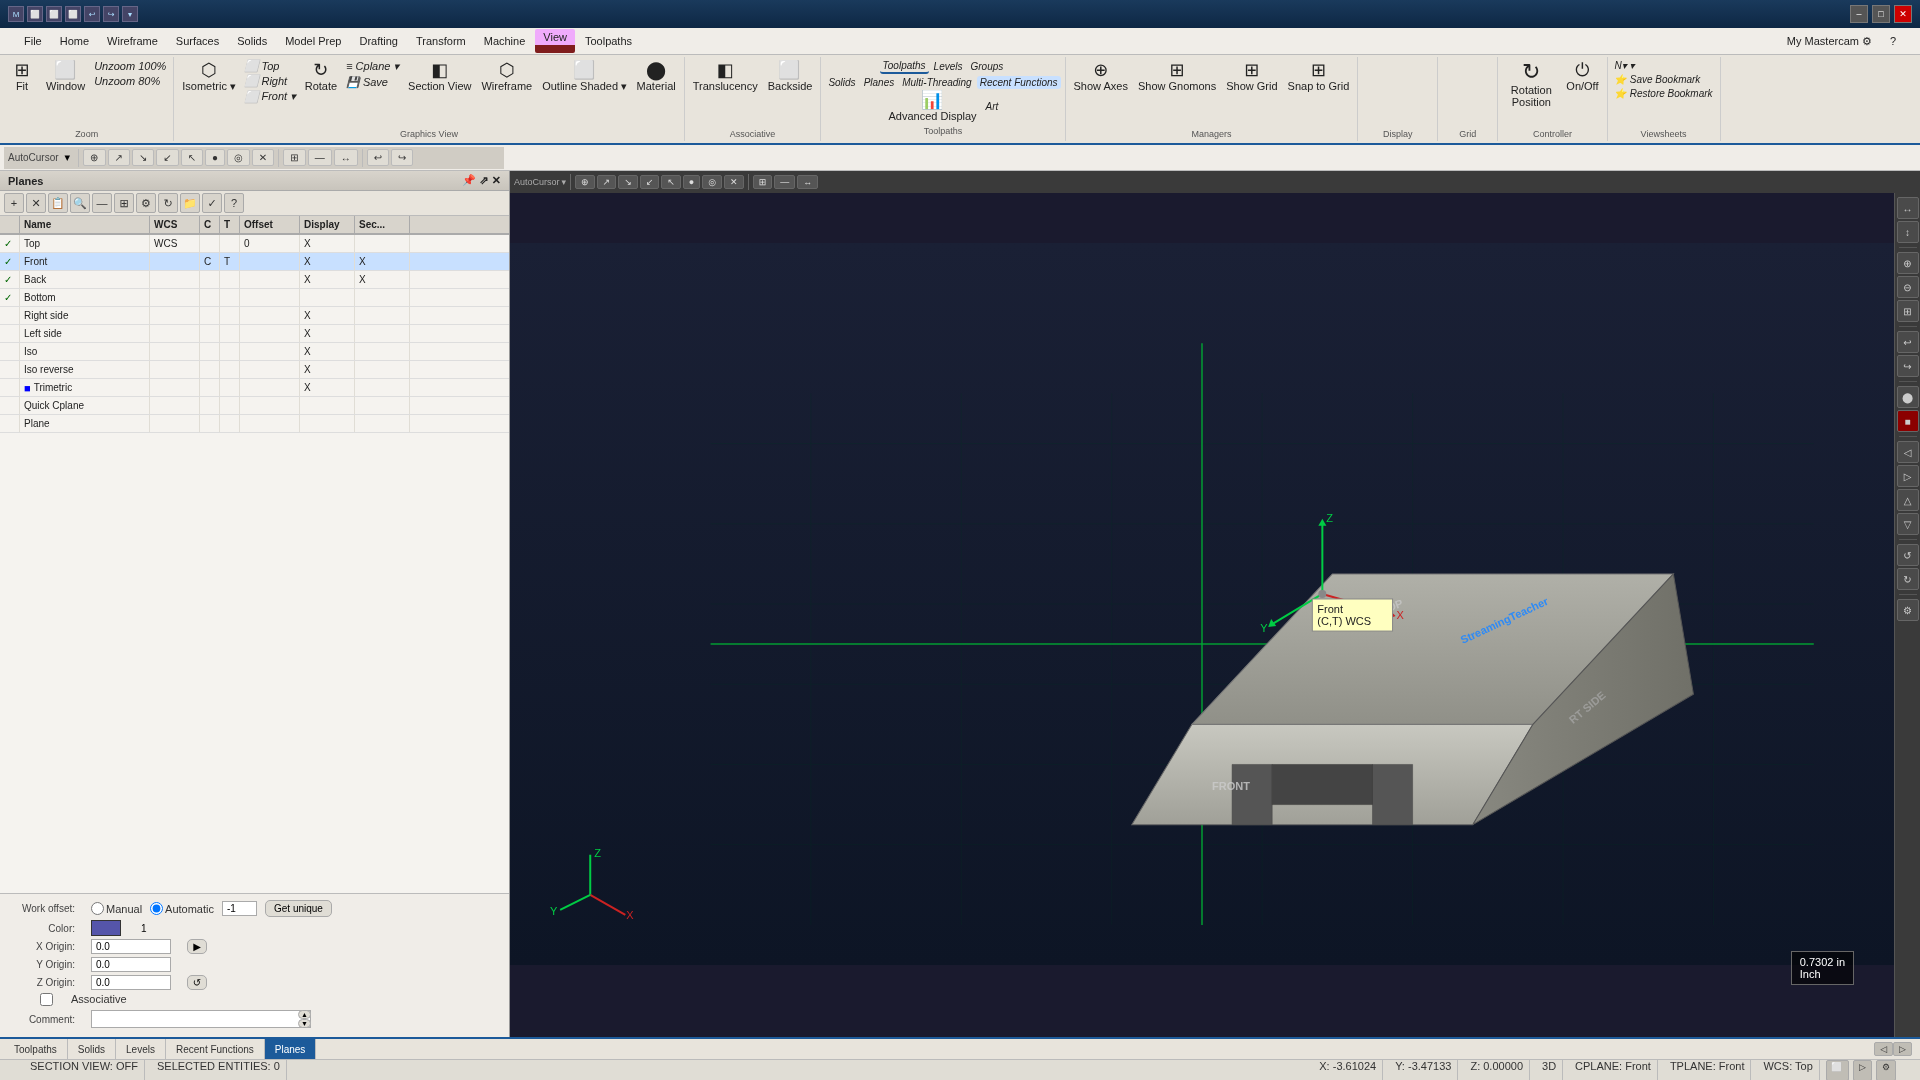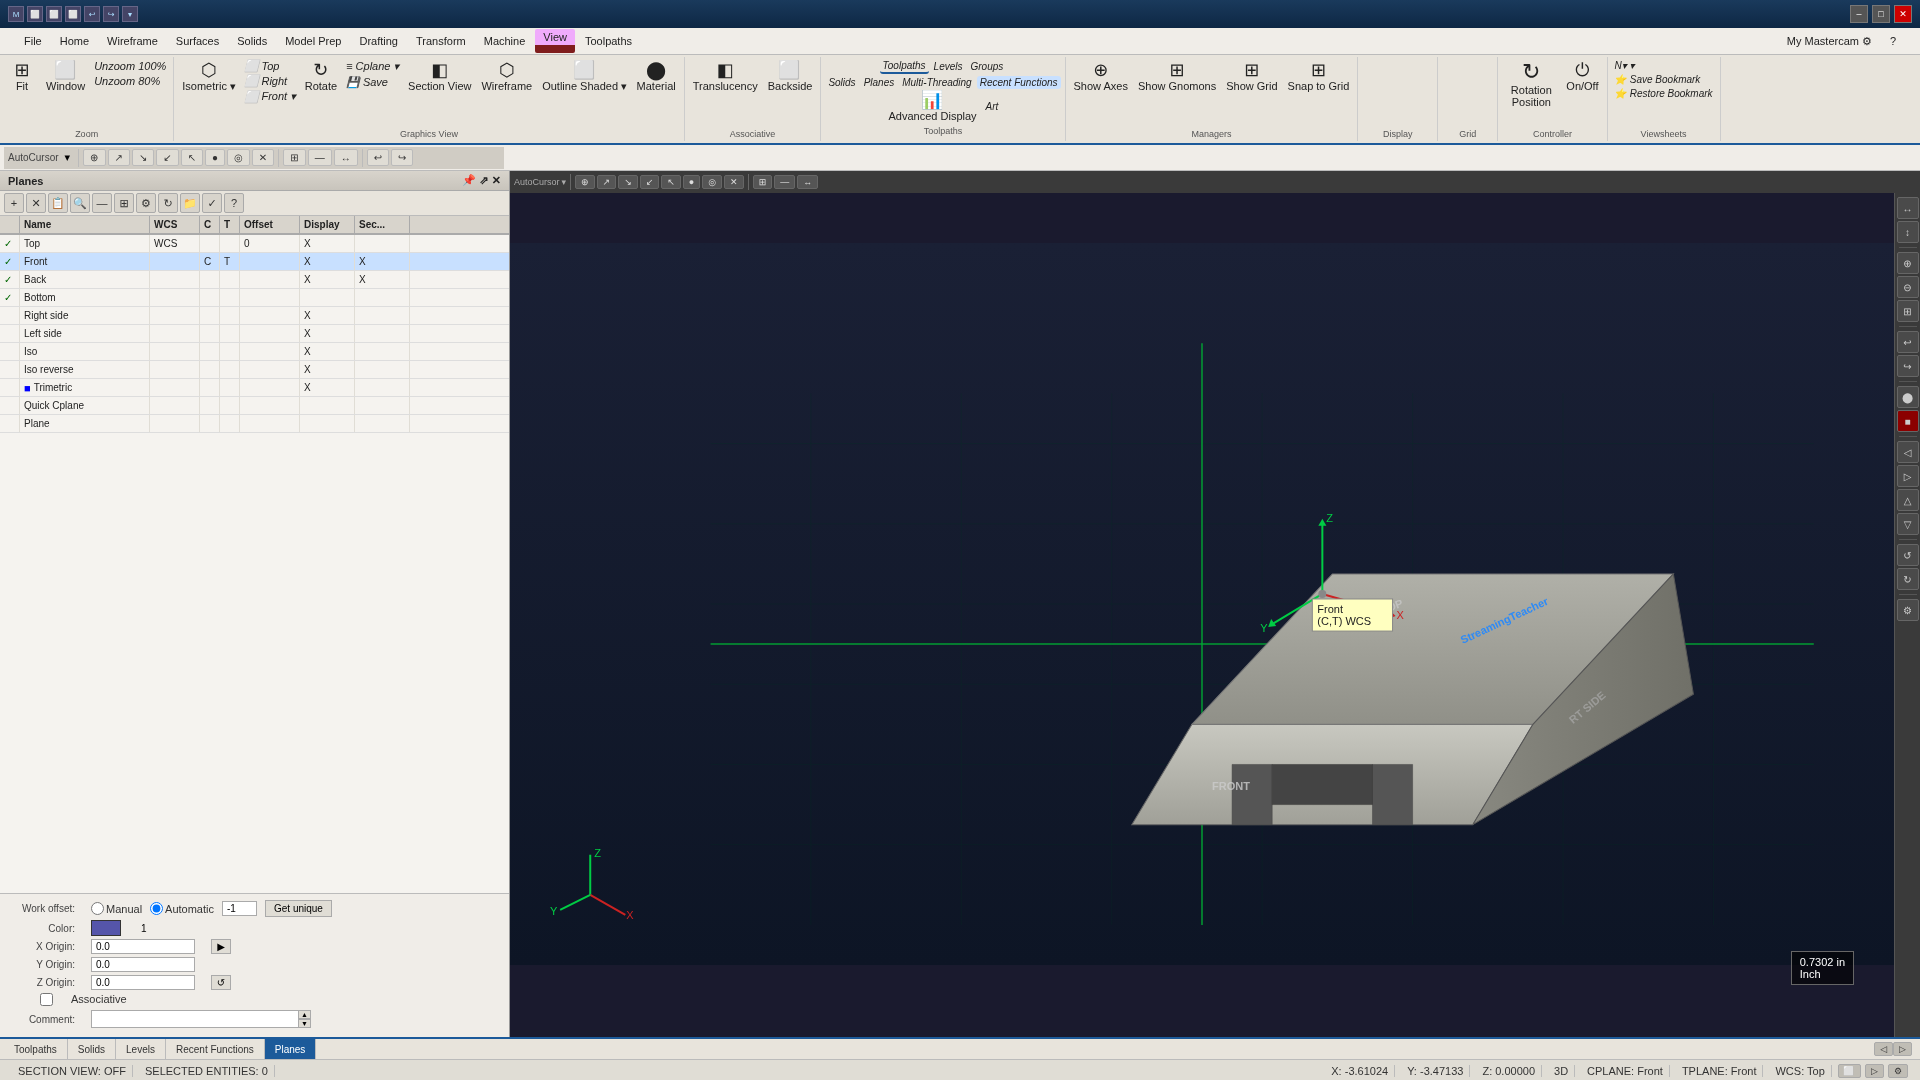--- a/index.html
+++ b/index.html
@@ -206,32 +206,32 @@
       align-items: center;
       margin-bottom: 3px;
       gap: 16px;
     }
     .field-label { width: 65px; font-size: 10px; color: #444; text-align: right; }
     .field-input {
       background: white;
       border: 1px solid #aaa;
       padding: 1px 4px;
       font-size: 10px;
-      width: 104px;
+      width: 80px;
     }
     .radio-group { display: flex; align-items: center; gap: 8px; }
     .radio-label { font-size: 10px; color: #333; display: flex; align-items: center; gap: 2px; }
     .color-swatch { width: 30px; height: 16px; background: #5555aa; border: 1px solid #333; }
     .btn-small {
       padding: 2px 8px;
       background: #e0ddd5;
       border: 1px solid #aaa;
       cursor: pointer;
       font-size: 10px;
-      border-radius: 0;
+      border-radius: 5px;
     }
     .checkbox-row { display: flex; align-items: flex-start; gap: 18px; font-size: 10px; color: #333; margin-left: 30px; }
     .comment-input { width: 220px; height: 18px; border: 1px solid #aaa; background: white; padding: 1px 4px; font-size: 10px; }
 
     
     #viewport {
       flex: 1;
       background: #1a1a2e;
       position: relative;
       overflow: hidden;
@@ -299,22 +299,21 @@
       height: 100%;
       display: flex; align-items: center;
     }
     .btab.active { background: #1c5a9a; color: white; }
 
     
     #statusbar {
       background: #e0ddd5;
       height: 22px;
       display: flex;
-      align-items: center;
-      padding: 0 12px;
+      padding: 0 24px;
       gap: 6px;
       border-top: 1px solid #bbb;
       font-size: 10px;
       color: #333;
     }
     .status-item { padding: 0 6px; border-right: 1px solid #bbb; }
     .status-item:last-child { border-right: none; }
 
     
     #scale-indicator {

